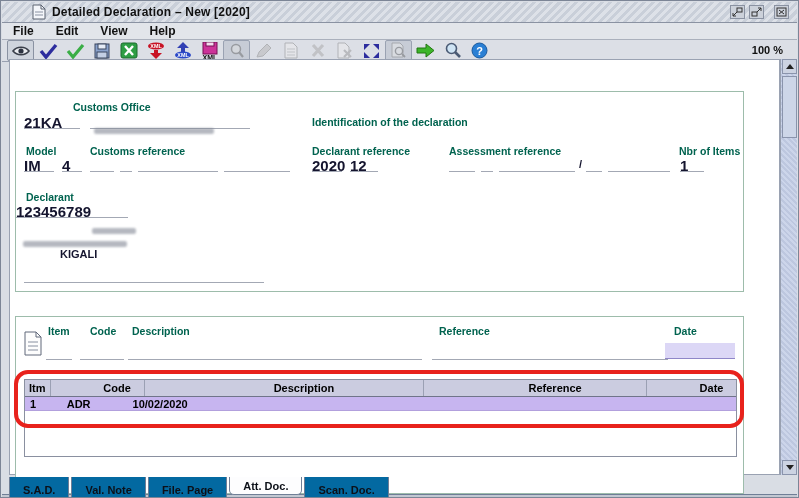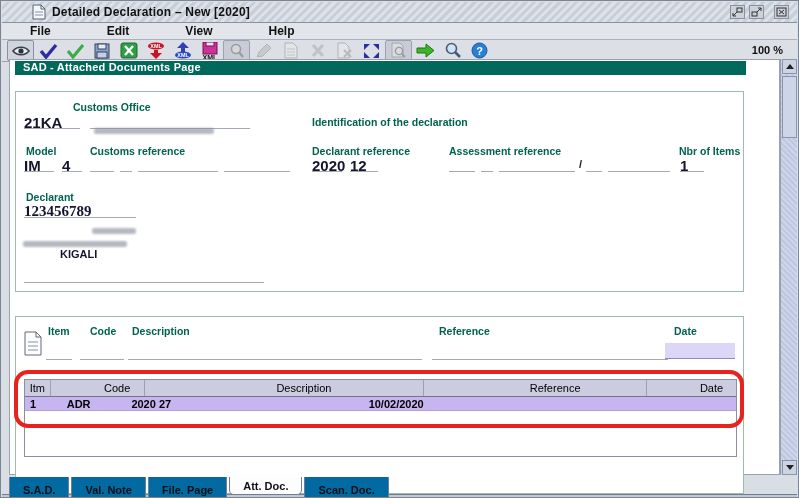--- a/index.html
+++ b/index.html
@@ -18,21 +18,21 @@
   #title-text { margin-left:6px; font-size:12px; font-weight:bold; color:#111; letter-spacing:.2px; }
   #win-controls { position:absolute; right:8px; top:3px; display:flex; gap:4px; }
   .win-btn { width:15px; height:14px; background:#ccd1da; border:1px solid #8a92a2; display:flex; align-items:center; justify-content:center; }
   .win-btn.close { margin-left:6px; }
   
   #menubar {
     position:absolute; left:1px; top:22px; right:1px; height:17px;
     background:#e2e5ea; border-bottom:1px solid #aab0bc;
     display:flex; align-items:center; font-size:12px; font-weight:bold; color:#111;
   }
-  .menu-item { padding:0 28px; cursor:default; }
+  .menu-item { padding:0 11px; cursor:default; }
   
   #toolbar {
     position:absolute; left:1px; top:39px; right:1px; height:22px;
     background:#dcdfe6; border-bottom:1px solid #98a0b0;
     display:flex; align-items:center; padding-left:5px;
   }
   .tb-btn { width:27px; height:21px; display:flex; align-items:center; justify-content:center; }
   .tb-btn.raised { border:1px solid #8a92a2; background:#cfd4dd; border-radius:2px; }
   .tb-btn.pressed { border:1px solid #9aa2b2; background:#c7ccd6; border-radius:2px; }
   .tb-btn.dis svg { filter:grayscale(1); opacity:.45; }
@@ -53,21 +53,21 @@
   .lbl { position:absolute; font-size:10.5px; font-weight:bold; color:#00634f; white-space:nowrap; }
   .val { position:absolute; font-size:11px; font-weight:bold; color:#14142e; white-space:nowrap; }
   .field { position:absolute; height:15px; border-bottom:1px solid #a3a8b4; font-size:15px; font-weight:bold; color:#14142e; white-space:nowrap; }
   .redact { position:absolute; height:6px; background:#7a7f8d; filter:blur(1.2px); opacity:.55; border-radius:2px; }
   
   #doc-table {
     position:absolute; left:8px; top:62px; width:713px; height:78px;
     border:1px solid #8a90a0; background:#fff; font-size:11px; overflow:hidden;
   }
   .trow { display:flex; width:100%; }
-  .thead { background:#cbcce0; height:17px; border-bottom:1px solid #70758a; font-weight:normal;gap:40px; }
+  .thead { background:#cbcce0; height:17px; border-bottom:1px solid #70758a; font-weight:bold;gap:40px; }
   .thead .tcell { border-right:1px solid #9ba0b4; display:flex; align-items:center; justify-content:center; }
   .thead .tcell:last-child { border-right:none; }
   .tdata { background:#c7b5f0; height:14px; font-weight:bold; border-bottom:1px solid #b2a0dd; }
   .tdata .tcell { display:flex; align-items:center; }
   .c-itm  { width:4.6%; }
   .c-code { width:9.8%; }
   .c-desc { width:43.5%; }
   .c-ref  { width:33.2%; }
   .c-date { width:8.9%; }
   .tdata .c-itm  { padding-left:5px; }
@@ -262,21 +262,20 @@
     <div class="tb-btn">
       <svg width="17" height="17" viewBox="0 0 17 17">
           <circle cx="8.5" cy="8.5" r="7.5" fill="#2a7fd4" stroke="#1a5a9e"></circle>
           <text x="8.5" y="12.5" font-size="11" font-weight="bold" fill="#fff" text-anchor="middle">?</text>
         </svg>
     </div>
     <span id="zoom-level">100 %</span>
   </div>
 
   <div id="content"></div>
-  <div id="page-header">SAD - Attached Documents Page</div>
 
   <div class="panel" id="panel-decl">
     <span class="lbl" style="left:10px;top:9px;margin-left:47px;">Customs Office</span>
     <span class="field" style="left:8px;top:22px;width:56px;">21KA</span>
     <span class="field" style="left:74px;top:22px;width:160px;"><span class="redact" style="left:4px;top:6px;width:120px;position:relative;display:inline-block;"></span></span>
     <span class="lbl" style="left:296px;top:24px;">Identification of the declaration</span>
 
     <span class="lbl" style="left:10px;top:53px;">Model</span>
     <span class="field" style="left:8px;top:65px;width:30px;">IM</span>
     <span class="field" style="left:46px;top:65px;width:20px;">4</span>
@@ -296,21 +295,21 @@
     <span class="field" style="left:465px;top:65px;width:12px;"></span>
     <span class="field" style="left:483px;top:65px;width:76px;"></span>
     <span class="val" style="left:563px;top:66px;">/</span>
     <span class="field" style="left:570px;top:65px;width:16px;"></span>
     <span class="field" style="left:592px;top:65px;width:62px;"></span>
 
     <span class="lbl" style="left:663px;top:53px;">Nbr of Items</span>
     <span class="field" style="left:664px;top:65px;width:24px;">1</span>
 
     <span class="lbl" style="left:10px;top:99px;">Declarant</span>
-    <span class="field" style="left:8px;top:111px;width:112px;font-family:Liberation Serif, serif;">123456789</span>
+    <span class="field" style="left:0;top:111px;width:112px;">123456789</span>
 
     <div class="redact" style="left:76px;top:136px;width:44px;"></div>
     <div class="redact" style="left:7px;top:149px;width:104px;"></div>
     <span class="val" style="left:8px;top:156px;padding-left:36px;">KIGALI</span>
     <span class="field" style="left:8px;top:176px;width:240px;"></span>
   </div>
 
   <div class="panel" id="panel-docs">
     <svg style="position:absolute;left:7px;top:14px;" width="20" height="25" viewBox="0 0 20 25">
       <polygon points="2,1 13,1 18,6 18,24 2,24" fill="#fdfdfd" stroke="#60687a"></polygon>
@@ -335,21 +334,20 @@
       <div class="trow thead">
         <div class="tcell c-itm">Itm</div>
         <div class="tcell c-code">Code</div>
         <div class="tcell c-desc">Description</div>
         <div class="tcell c-ref">Reference</div>
         <div class="tcell c-date">Date</div>
       </div>
       <div class="trow tdata">
         <div class="tcell c-itm">1</div>
         <div class="tcell c-code">ADR</div>
-        <div class="tcell c-ref">2020 27</div>
         <div class="tcell c-date">10/02/2020</div>
       </div>
     </div>
   </div>
 
   <div id="red-annotation"></div>
 
   <div id="vscroll">
     <div class="sb-btn" style="top:0;">
         <div class="arr-up"></div>

